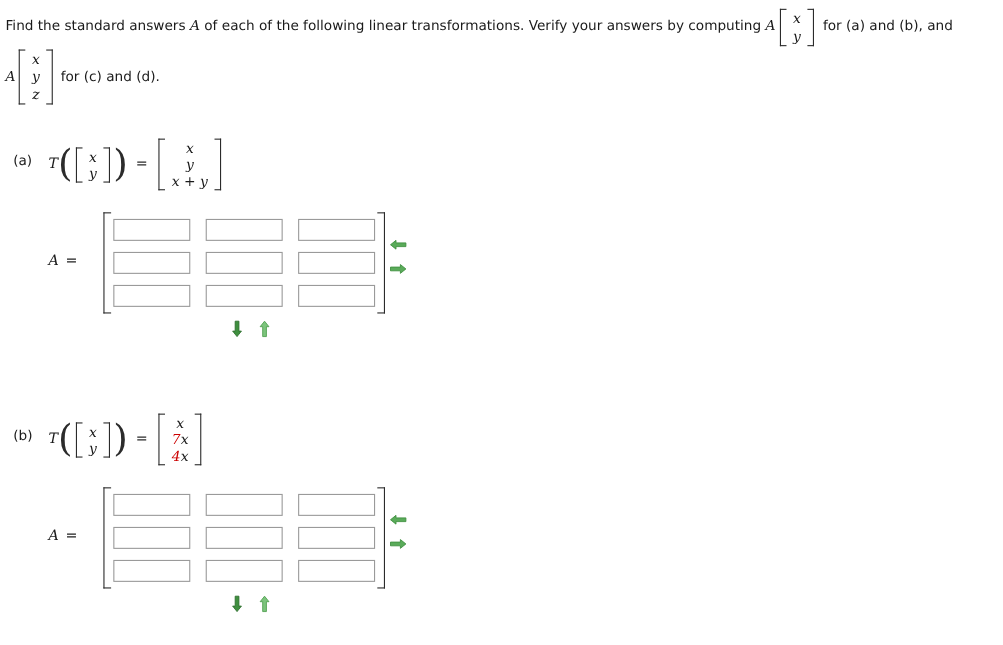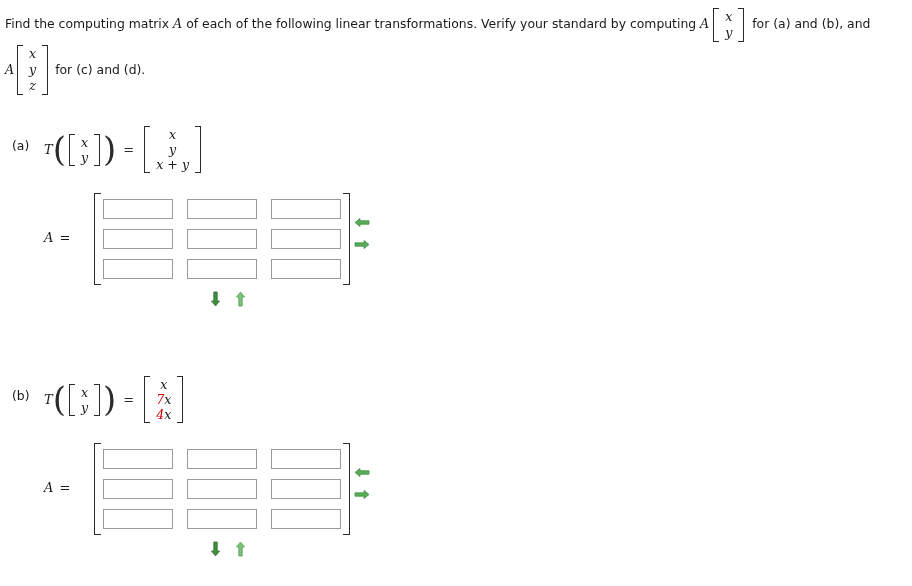--- a/index.html
+++ b/index.html
@@ -210,21 +210,21 @@
     height: 15px;
     display: block;
     line-height: 0;
     cursor: pointer;
   }
   .arrow-btn svg { display: block; }
 </style>
 </head>
 <body>
 
-<div class="prompt"><span>Find the computing matrix </span><span class="ital">A</span><span> of each of the following linear transformations. Verify your standard by computing </span><span class="ital">A</span><span class="vec vec-hdr"><span class="row">x</span><span class="row">y</span></span><span> for (a) and (b), and</span></div>
+<div class="prompt"><span>Find the standard answers </span><span class="ital">A</span><span> of each of the following linear transformations. Verify your answers by computing </span><span class="ital">A</span><span class="vec vec-hdr"><span class="row">x</span><span class="row">y</span></span><span> for (a) and (b), and</span></div>
 
 <div class="prompt-line2"><span class="ital">A</span><span class="vec vec-3"><span class="row">x</span><span class="row">y</span><span class="row">z</span></span><span> for (c) and (d).</span></div>
 
 <div class="part" id="part-a">
 
   <div class="part-label">(a)</div>
 
   <div class="equation">
     <span class="tfun">T</span>
     <span class="paren">(</span>

